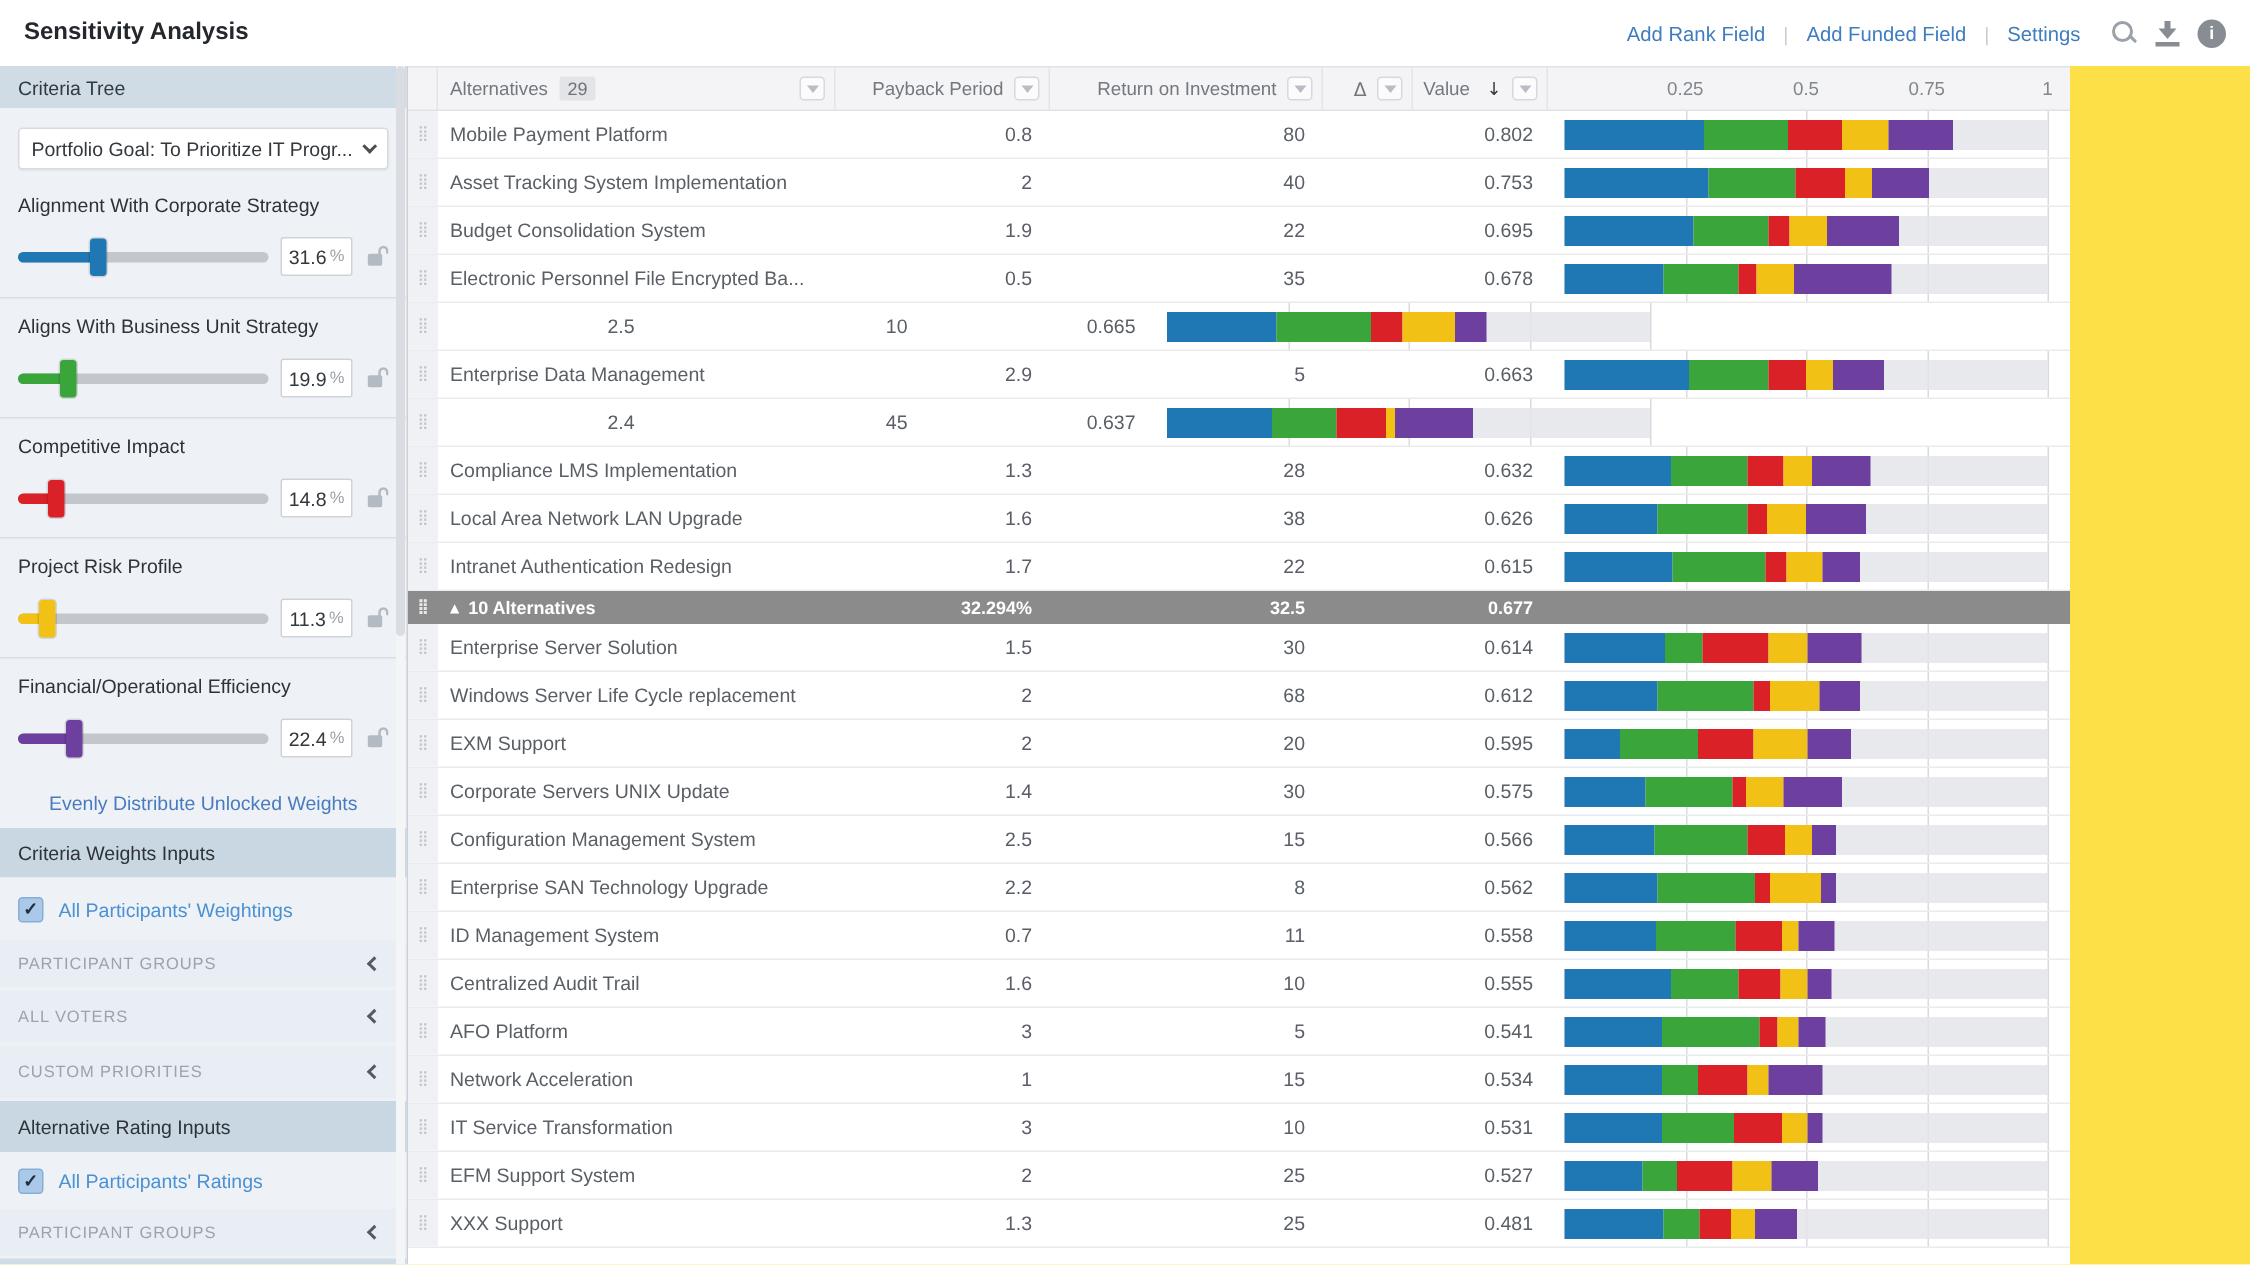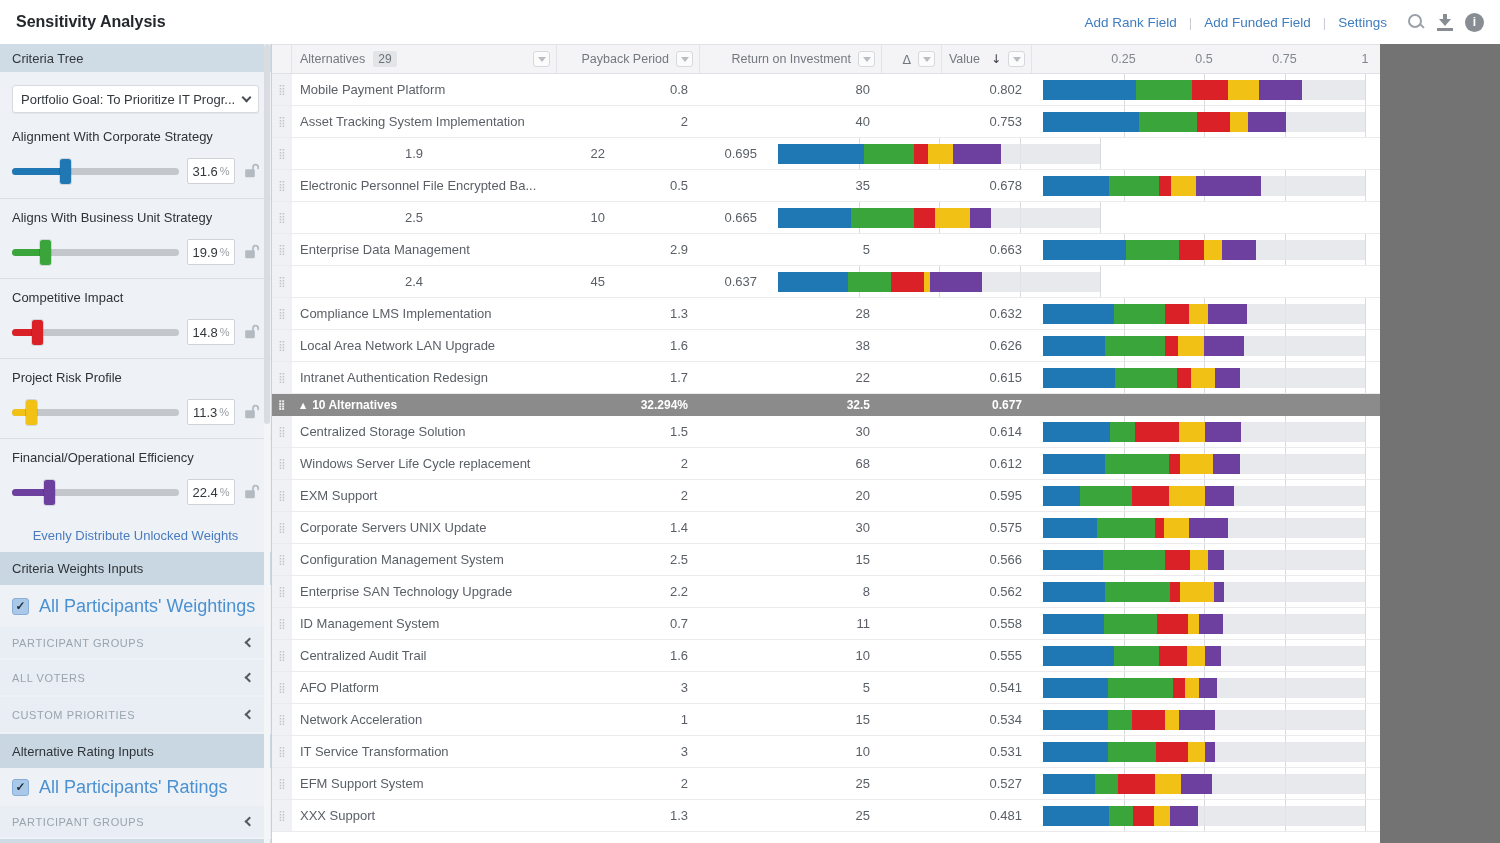--- a/index.html
+++ b/index.html
@@ -53,32 +53,32 @@
   .pct-box .pct { color:#9aa0a6; font-size:11px; margin-left:2px; }
   .lock { width:16px; height:16px; }
   .distribute { height:34px; display:flex; align-items:center; justify-content:center;
     font-size:13px; color:#4a7bbf; cursor:pointer; }
   .sect-header { min-height:33px; background:#c9d7e2; display:flex; align-items:center;
     padding:0 12px; font-size:13px; color:#2e3338; }
   .cb-row { min-height:40px; display:flex; align-items:center; gap:10px; padding:0 12px; background:#eef2f6; }
   .checkbox { width:17px; height:17px; background:#aac9e9; border:1px solid #86aed6; border-radius:3px;
     display:flex; align-items:center; justify-content:center; font-size:12px; font-weight:700;
     color:#22303c; cursor:pointer; }
-  .cb-label { font-size:18px; color:#4a90d2; }
+  .cb-label { font-size:13px; color:#4a90d2; }
   .group-row { min-height:31px; background:#e8eef3; display:flex; align-items:center;
     padding:0 12px; margin-bottom:2px; cursor:pointer;gap:28px; }
   .group-label { font-size:11px; letter-spacing:.6px; color:#9aa4ad; }
   .chev-left { width:7px; height:7px; border-left:2px solid #555b61; border-bottom:2px solid #555b61;
     transform:rotate(45deg); margin-left:auto; margin-right:6px; }
   .side-fill { flex:1; background:#cfdce6; }
   .side-scroll { position:absolute; right:1px; top:0; width:6px; height:100%; background:#f3f5f7; }
   .side-scroll .thumb { position:absolute; top:0; width:6px; height:380px; background:#d9dde2; border-radius:3px; }
 
   
-  .main { flex:1; position:relative; background:#737373; }
+  .main { flex:1; position:relative; background:#fde047; }
   .tbl { width:1108px; }
   .thead { height:30px; background:#f4f4f6; border-top:1px solid #e2e2e6; border-bottom:1px solid #e2e2e6;
     display:flex; font-size:12.5px; color:#73787f; }
   .th { display:flex; align-items:center; border-right:1px solid #e4e4e8; }
   .th:last-child { border-right:none; }
   .col-handle { width:20px; min-width:20px; }
   .col-name   { width:265px; min-width:265px; }
   .col-pay    { width:143px; min-width:143px; }
   .col-roi    { width:182px; min-width:182px; }
   .col-delta  { width:60px;  min-width:60px; }
@@ -350,20 +350,21 @@
                 <div class="seg" style="width: 33px; background: rgb(218, 33, 39);"></div>
                 <div class="seg" style="width: 18px; background: rgb(241, 193, 21);"></div>
                 <div class="seg" style="width: 38px; background: rgb(109, 63, 158);"></div>
               </div>
             </div>
           </div>
           <div class="trow">
             <div class="td col-handle">
               <div class="drag">⣿</div>
             </div>
+            <div class="td col-name">Budget Consolidation System</div>
             <div class="td col-pay right">1.9</div>
             <div class="td col-roi right">22</div>
             <div class="td col-delta right"></div>
             <div class="td col-value right col-value">0.695</div>
             <div class="td col-chart">
               <div class="gridline" style="left: 91.5px;"></div>
               <div class="gridline" style="left: 172px;"></div>
               <div class="gridline" style="left: 252.5px;"></div>
               <div class="gridline" style="left: 333px;"></div>
               <div class="bartrack">
@@ -545,21 +546,21 @@
             <div class="td col-pay right">32.294%</div>
             <div class="td col-roi right">32.5</div>
             <div class="td col-delta right"></div>
             <div class="td col-value right col-value">0.677</div>
             <div class="td col-chart"></div>
           </div>
           <div class="trow">
             <div class="td col-handle">
               <div class="drag">⣿</div>
             </div>
-            <div class="td col-name">Centralized Storage Solution</div>
+            <div class="td col-name">Enterprise Server Solution</div>
             <div class="td col-pay right">1.5</div>
             <div class="td col-roi right">30</div>
             <div class="td col-delta right"></div>
             <div class="td col-value right col-value">0.614</div>
             <div class="td col-chart">
               <div class="gridline" style="left: 91.5px;"></div>
               <div class="gridline" style="left: 172px;"></div>
               <div class="gridline" style="left: 252.5px;"></div>
               <div class="gridline" style="left: 333px;"></div>
               <div class="bartrack">

